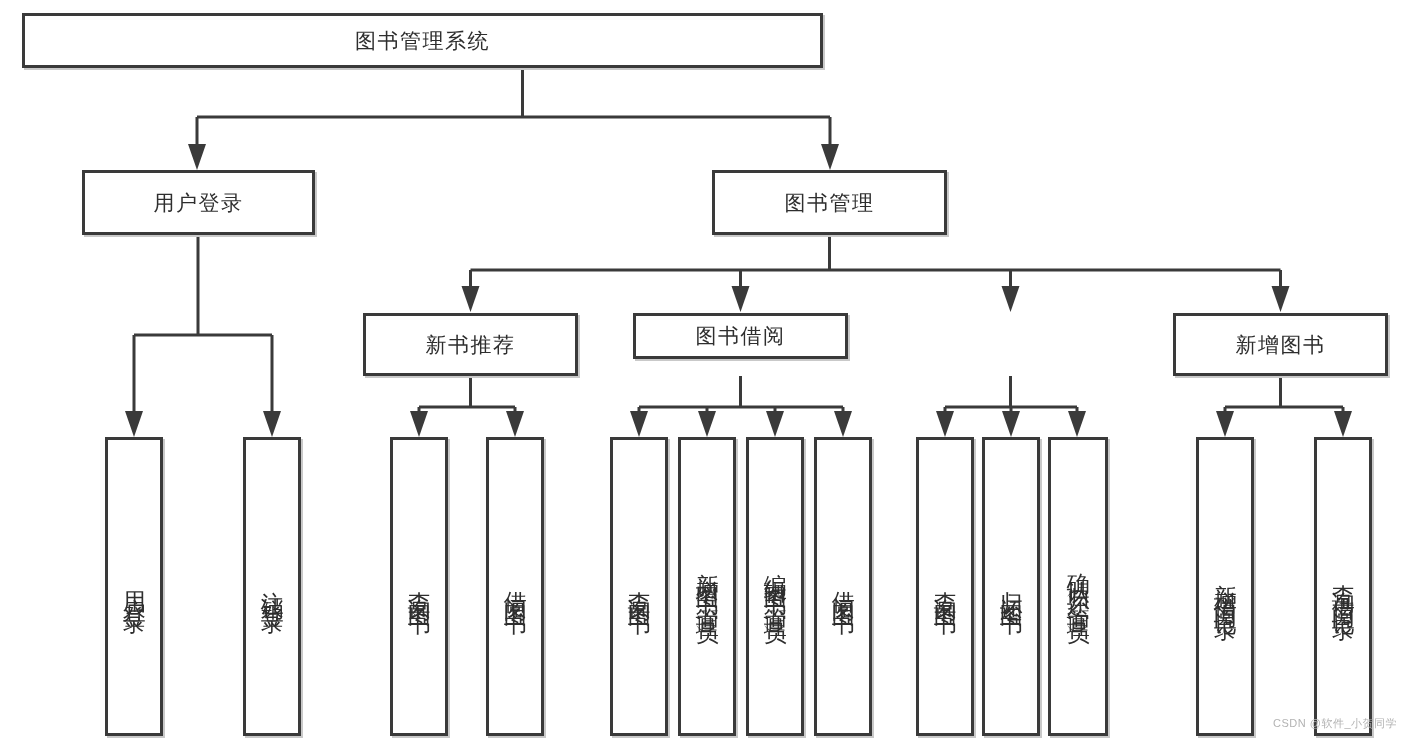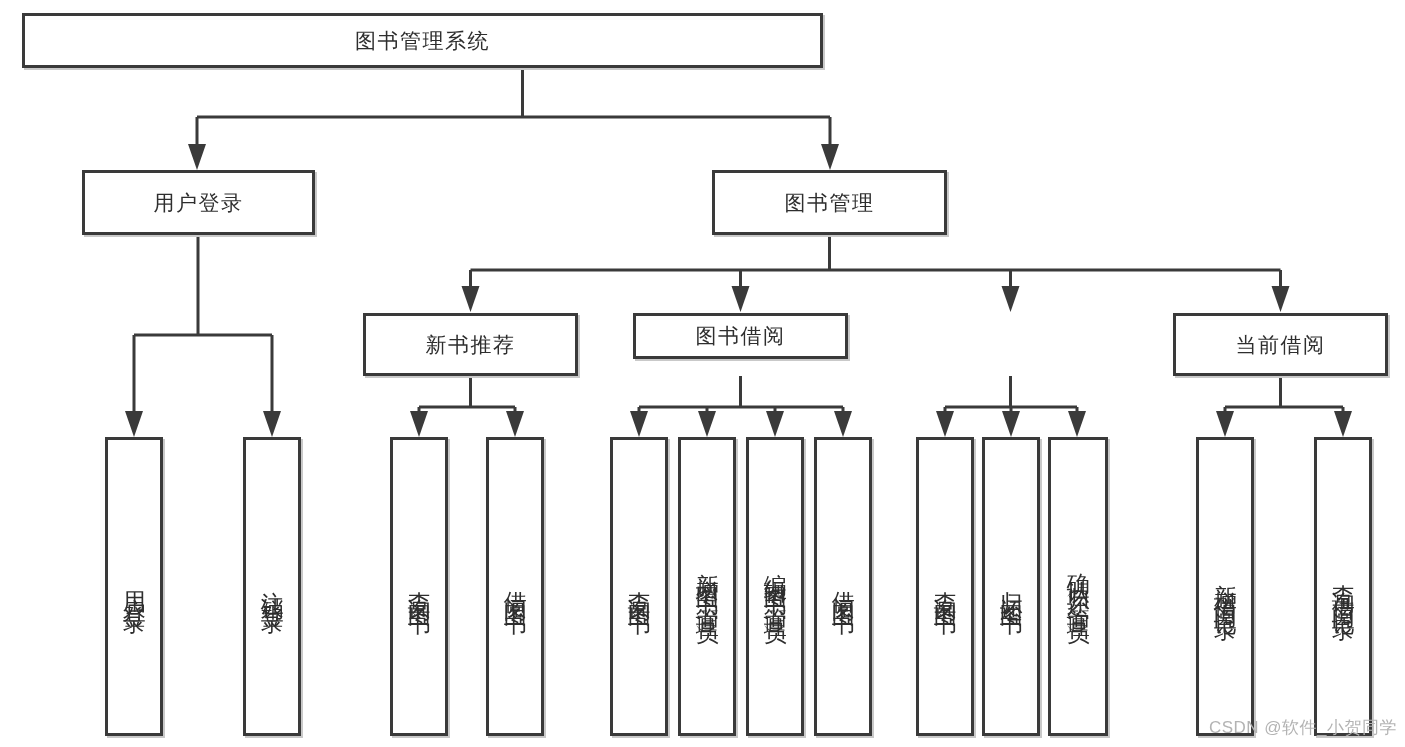--- a/index.html
+++ b/index.html
@@ -39,21 +39,21 @@
     font-size: 23px;
     letter-spacing: 7px;
     line-height: 1.1;
     white-space: nowrap;
   }
   .watermark {
     position: absolute;
     z-index: 3;
     right: 8px;
     top: 716px;
-    font-size: 17px;
+    font-size: 11px;
     letter-spacing: 0.5px;
     color: #b3b3b3;
     white-space: nowrap;
   }
 </style>
 </head>
 <body>
 
 <div class="stage">
 
@@ -115,21 +115,21 @@
     <span class="h-text">新书推荐</span>
   </div>
 
   <div class="box" style="left:712px; top:170px; width:235px; height:65px">
     <span class="h-text">图书管理</span>
   </div>
   <div class="box" style="left:633px; top:313px; width:215px; height:46px">
     <span class="h-text">图书借阅</span>
   </div>
   <div class="box" style="left:1173px; top:313px; width:215px; height:63px">
-    <span class="h-text">当前借阅</span>
+    <span class="h-text">新增图书</span>
   </div>
 
   <div class="box" style="left:105px; top:437px; width:58px; height:299px">
     <span class="v-text">用户登录</span>
   </div>
   <div class="box" style="left:243px; top:437px; width:58px; height:299px">
     <span class="v-text">注销登录</span>
   </div>
 
   <div class="box" style="left:390px; top:437px; width:58px; height:299px">

